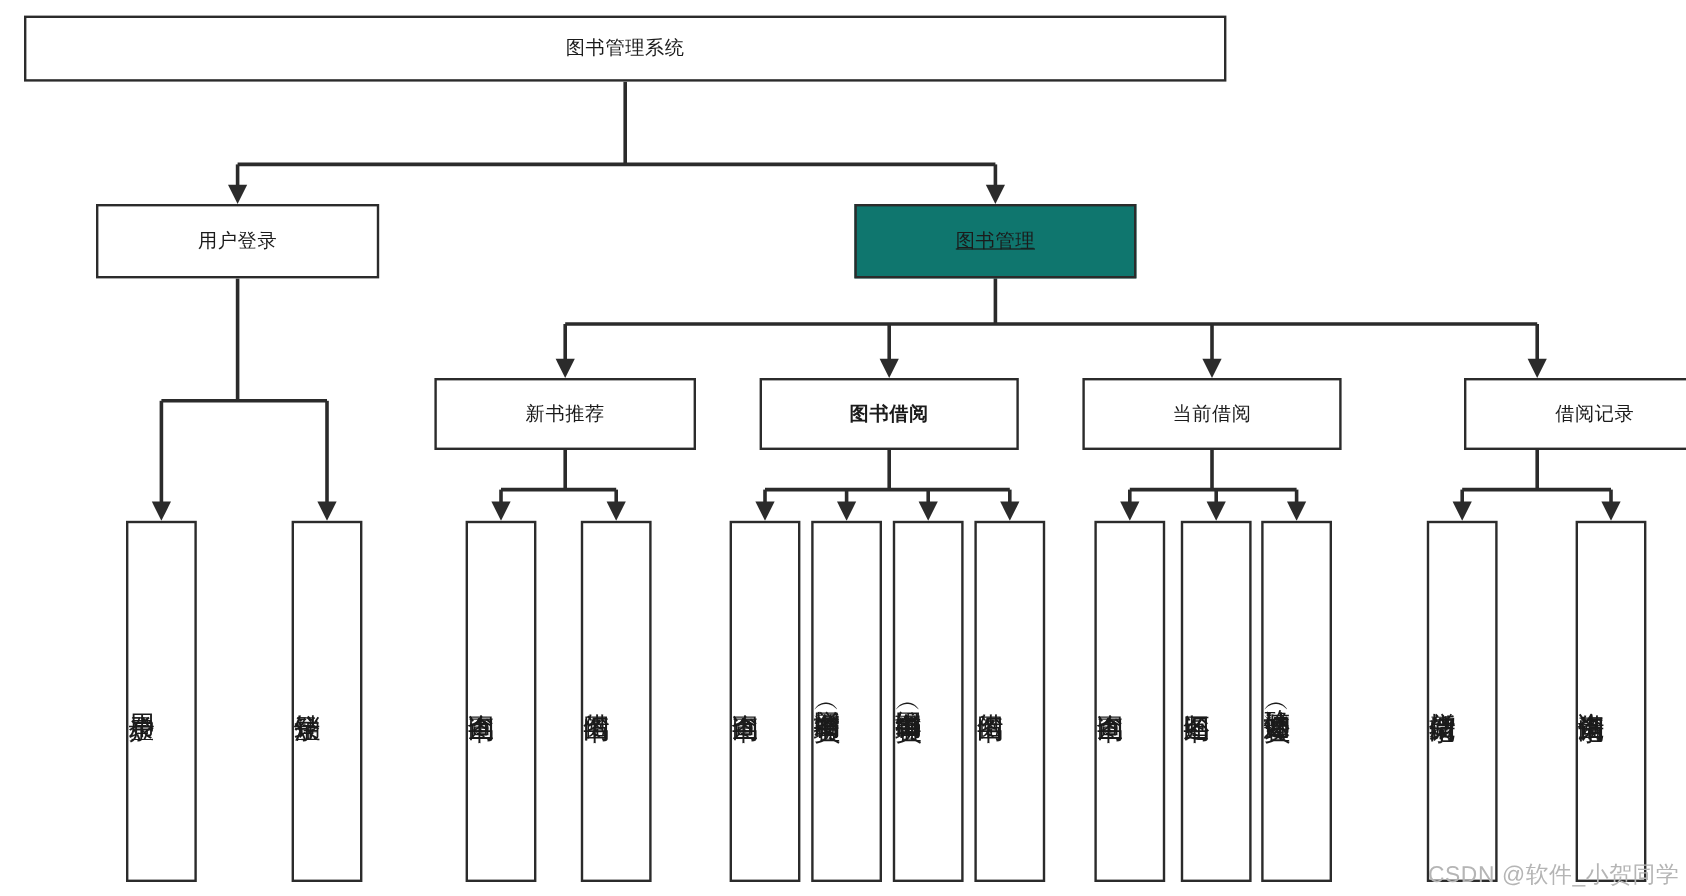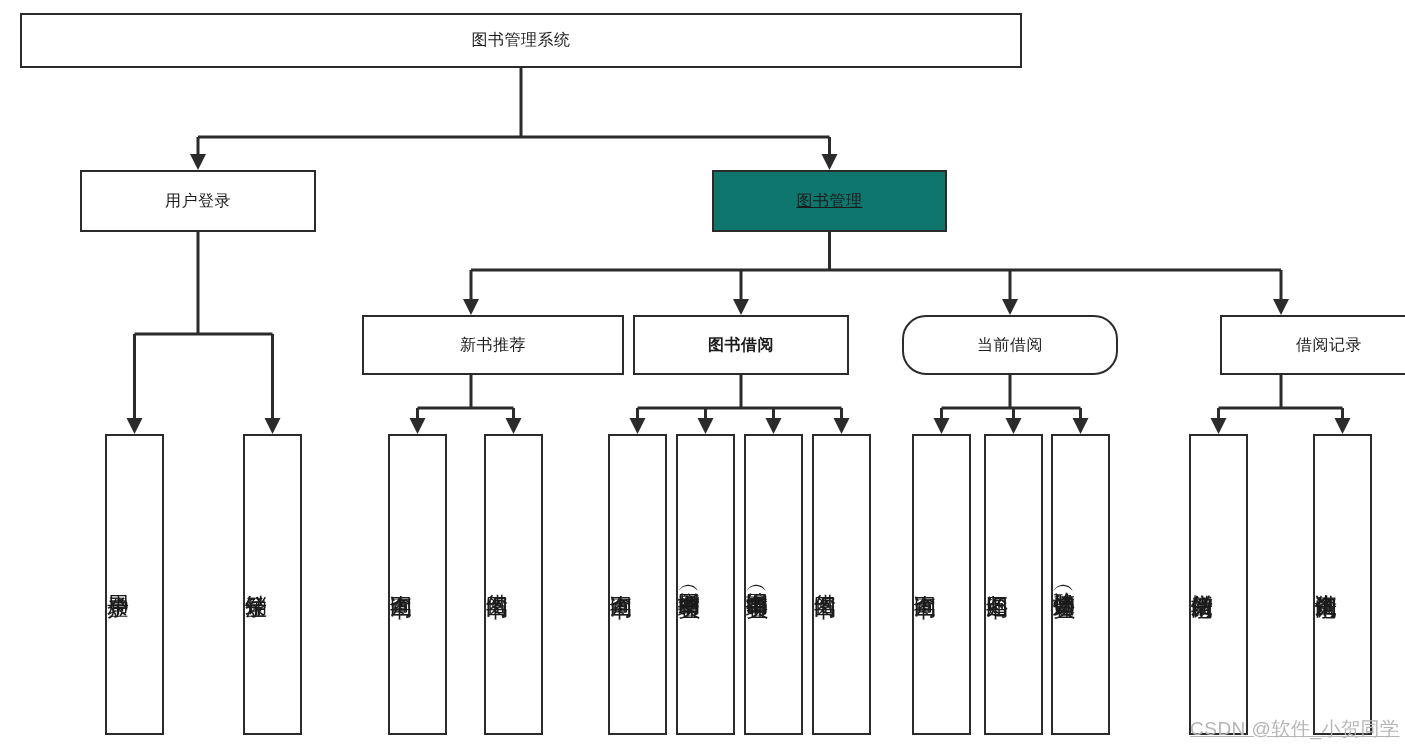--- a/index.html
+++ b/index.html
@@ -122,27 +122,27 @@
   <div id="nodes">
       <div class="node horiz" style="left: 20px; top: 13px; width: 1002px; height: 55px; border-color: rgb(43, 43, 43); background: rgb(255, 255, 255); color: rgb(27, 27, 27);">
         <span class="hlabel">图书管理系统</span>
       </div>
       <div class="node horiz" style="left: 80px; top: 170px; width: 236px; height: 62px; border-color: rgb(43, 43, 43); background: rgb(255, 255, 255); color: rgb(27, 27, 27);">
         <span class="hlabel">用户登录</span>
       </div>
       <div class="node horiz" style="left: 712px; top: 170px; width: 235px; height: 62px; border-color: rgb(43, 43, 43); background: #0f766e; color: rgb(27, 27, 27); text-decoration: underline;">
         <span class="hlabel">图书管理</span>
       </div>
-      <div class="node horiz" style="left: 362px; top: 315px; width: 262px; height: 60px; border-color: rgb(43, 43, 43); background: rgb(255, 255, 255); color: rgb(27, 27, 27);">
+      <div class="node horiz" style="left: 362px; top: 315px; width: 218px; height: 60px; border-color: rgb(43, 43, 43); background: rgb(255, 255, 255); color: rgb(27, 27, 27);">
         <span class="hlabel">新书推荐</span>
       </div>
       <div class="node horiz" style="left: 633px; top: 315px; width: 216px; height: 60px; border-color: rgb(43, 43, 43); background: rgb(255, 255, 255); color: rgb(27, 27, 27); font-weight: bold;">
         <span class="hlabel">图书借阅</span>
       </div>
-      <div class="node horiz" style="left: 902px; top: 315px; width: 216px; height: 60px; border-color: rgb(43, 43, 43); background: rgb(255, 255, 255); color: rgb(27, 27, 27); border-radius: 24px;">
+      <div class="node horiz" style="left: 902px; top: 315px; width: 216px; height: 60px; border-color: rgb(43, 43, 43); background: rgb(255, 255, 255); color: rgb(27, 27, 27);">
         <span class="hlabel">当前借阅</span>
       </div>
       <div class="node horiz" style="left: 1172px; top: 315px; width: 218px; height: 60px; border-color: rgb(43, 43, 43); background: rgb(255, 255, 255); color: rgb(27, 27, 27); margin-left: 48px;">
         <span class="hlabel">借阅记录</span>
       </div>
       <div class="node vert" style="left: 105px; top: 434px; width: 59px; height: 301px; border-color: rgb(43, 43, 43); background: rgb(255, 255, 255); color: rgb(27, 27, 27);">
         <span class="vlabel">用户登录</span>
       </div>
       <div class="node vert" style="left: 243px; top: 434px; width: 59px; height: 301px; border-color: rgb(43, 43, 43); background: rgb(255, 255, 255); color: rgb(27, 27, 27);">
         <span class="vlabel">注销登录</span>
@@ -174,14 +174,14 @@
       <div class="node vert" style="left: 1051px; top: 434px; width: 59px; height: 301px; border-color: rgb(43, 43, 43); background: rgb(255, 255, 255); color: rgb(27, 27, 27);">
         <span class="vlabel">确认归还（管理员）</span>
       </div>
       <div class="node vert" style="left: 1189px; top: 434px; width: 59px; height: 301px; border-color: rgb(43, 43, 43); background: rgb(255, 255, 255); color: rgb(27, 27, 27);">
         <span class="vlabel">新增借阅记录</span>
       </div>
       <div class="node vert" style="left: 1313px; top: 434px; width: 59px; height: 301px; border-color: rgb(43, 43, 43); background: rgb(255, 255, 255); color: rgb(27, 27, 27);">
         <span class="vlabel">查询借阅记录</span>
       </div>
     </div>
-  <div class="watermark" style="left: 1190px; top: 716px; color: rgb(181, 181, 181); text-decoration: underline;">CSDN @软件_小贺同学</div>
+  <div class="watermark" style="left: 1190px; top: 716px; color: rgb(181, 181, 181);">CSDN @软件_小贺同学</div>
 </div>
 
 </body></html>

